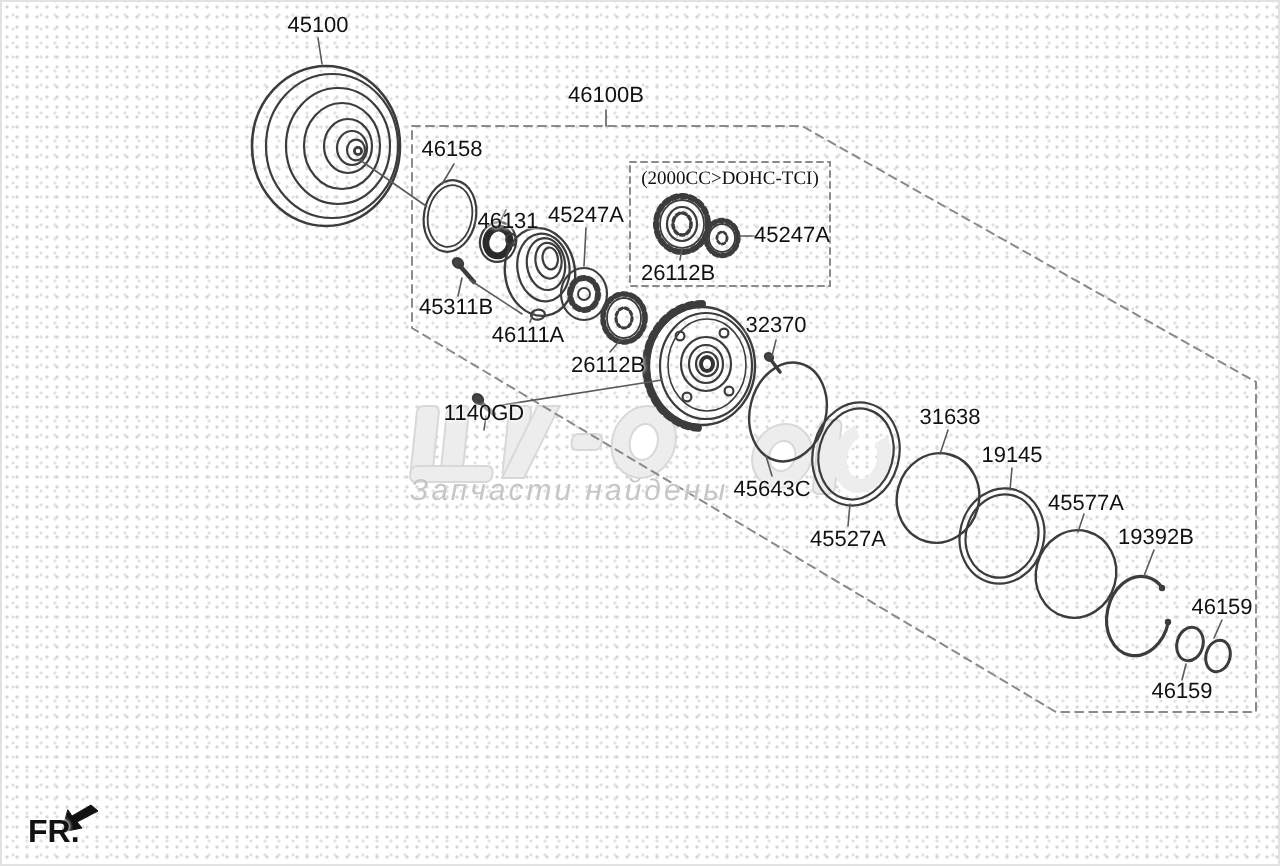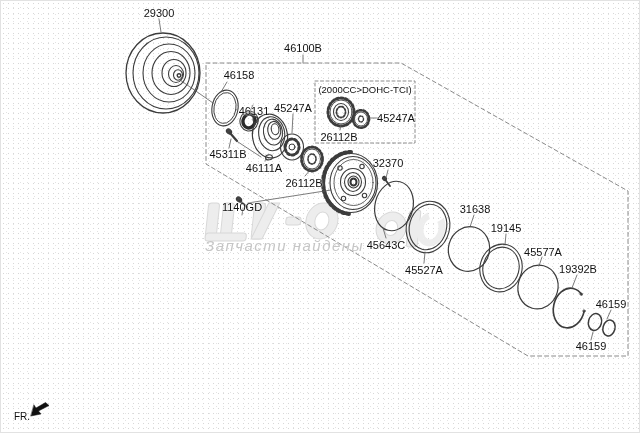--- a/index.html
+++ b/index.html
@@ -14,22 +14,22 @@
     border:1px solid #e2e2e2;box-sizing:border-box;
     font-family:"Liberation Sans",sans-serif;
   }
   #art{position:absolute;left:0;top:0;pointer-events:none;}
   .lbl{
     position:absolute;transform:translateX(-50%);
     font-size:11px;line-height:12px;color:#111;white-space:nowrap;
     text-shadow:0 0 2px #fff,0 0 2px #fff;
   }
   .lbl.left-anchor{transform:none;}
-  .variant-title{font-size:9.5px;letter-spacing:0;}
-  .fr{font-size:10px;font-weight:normal;transform:none;}
+  .variant-title{font-size:9.5px;letter-spacing:0;font-family:Liberation Serif, serif;}
+  .fr{font-size:16px;font-weight:bold;transform:none;}
   .wm-caption{
     position:absolute;left:204px;top:236px;width:170px;
     font-size:15px;font-weight:normal;font-style:italic;
     letter-spacing:1.5px;color:#c6c6c6;white-space:nowrap;
     text-shadow:0 0 1px #ffffff;
   }
 </style>
 </head>
 <body>
 
@@ -202,23 +202,23 @@
         <line x1="241" y1="214" x2="242" y2="207"></line>
         <line x1="247" y1="202" x2="330" y2="189"></line>
       </g>
 
       <g>
         <path d="M30,415 L40,413 L37.5,410 L48,404.5 L44.5,401.5 L35,407 L33,404 Z" fill="#111" stroke="#111" stroke-width="0.5"></path>
       </g>
     </g>
   </svg>
 
-  <div class="lbl" style="left:158px;top:6px">29300</div>
+  <div class="lbl" style="left:158px;top:6px">45100</div>
   <div class="lbl" style="left:302px;top:41px">46100B</div>
-  <div class="lbl" style="left:238px;top:68px">46158</div>
+  <div class="lbl" style="left:225px;top:68px">46158</div>
   <div class="lbl" style="left:253px;top:104px">46131</div>
   <div class="lbl" style="left:227px;top:147px">45311B</div>
   <div class="lbl" style="left:263px;top:161px">46111A</div>
   <div class="lbl" style="left:292px;top:101px">45247A</div>
   <div class="lbl" style="left:303px;top:176px">26112B</div>
   <div class="lbl variant-title" style="left:364px;top:83px">(2000CC&gt;DOHC-TCI)</div>
   <div class="lbl" style="left:338px;top:130px">26112B</div>
   <div class="lbl" style="left:395px;top:111px">45247A</div>
   <div class="lbl" style="left:387px;top:156px">32370</div>
   <div class="lbl" style="left:385px;top:238px">45643C</div>

